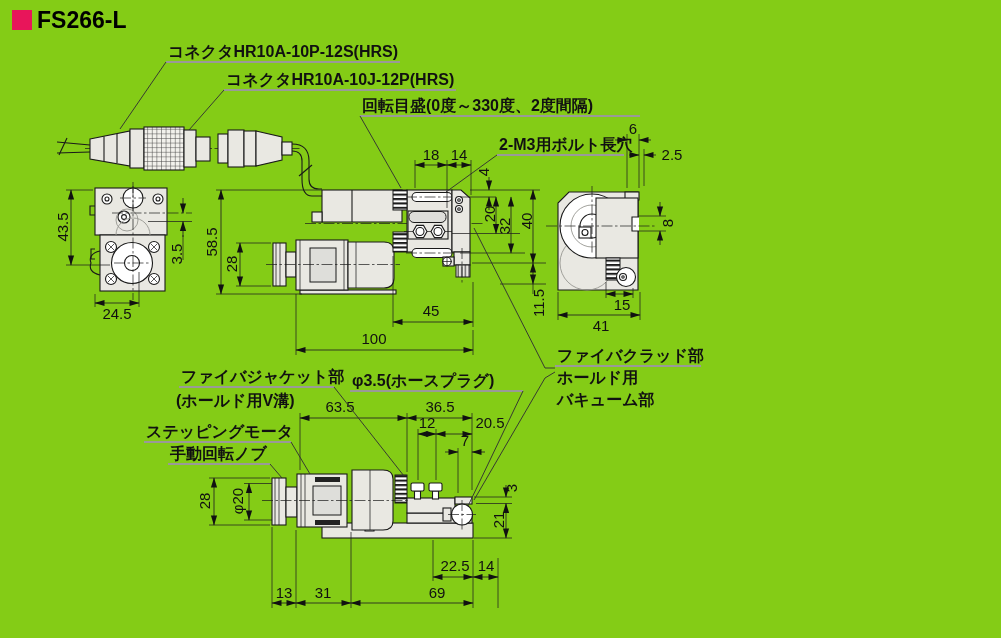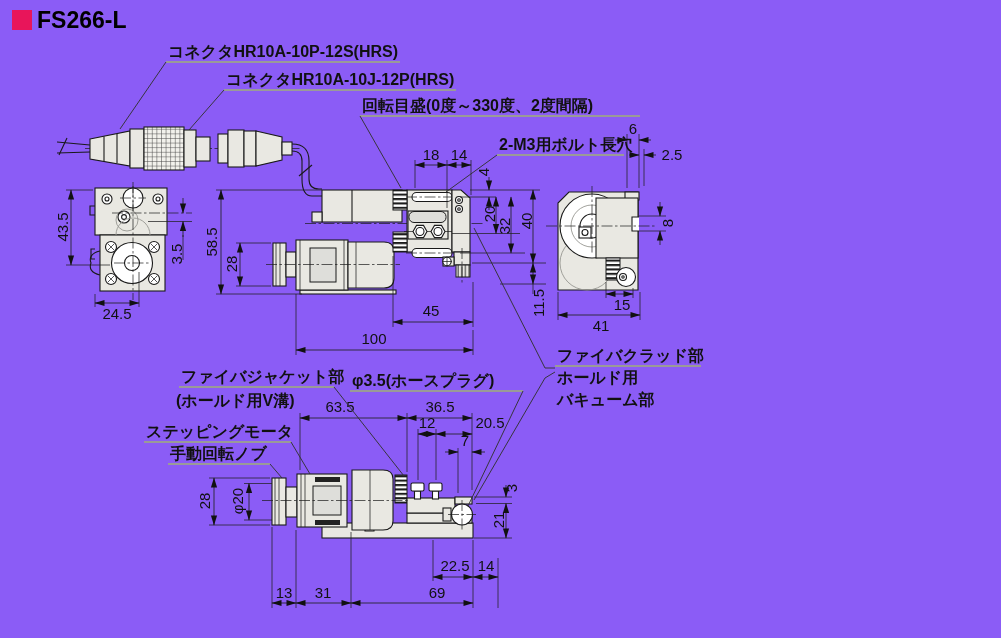--- a/index.html
+++ b/index.html
@@ -1,16 +1,16 @@
 <!DOCTYPE html>
 <html><head>
 <meta charset="utf-8">
 <style>
   html,body{margin:0;padding:0;background:#fff;}
-  .stage{position:relative;width:1001px;height:638px;background:#8b5cf6;overflow:hidden;}
+  .stage{position:relative;width:1001px;height:638px;background:#84cc16;overflow:hidden;}
   svg{font-family:"Liberation Sans","DejaVu Sans",sans-serif;}
   .ln{stroke:#1a1a1a;stroke-width:1.1;fill:none;}
   .fillp{fill:#e9e8e2;stroke:#1a1a1a;stroke-width:1.1;}
   .fillw{fill:#ffffff;stroke:#1a1a1a;stroke-width:1.1;}
   .fill2{fill:#dededa;stroke:#1a1a1a;stroke-width:1;}
   .g2{stroke:#979792;stroke-width:.9;fill:none;}
   .cl{stroke:#1a1a1a;stroke-width:.7;stroke-dasharray:11 2.5 2.5 2.5;fill:none;}
   .ext{stroke:#222;stroke-width:.75;fill:none;}
   .dim{stroke:#222;stroke-width:.85;fill:none;}
   .lead{stroke:#333;stroke-width:.95;fill:none;}

